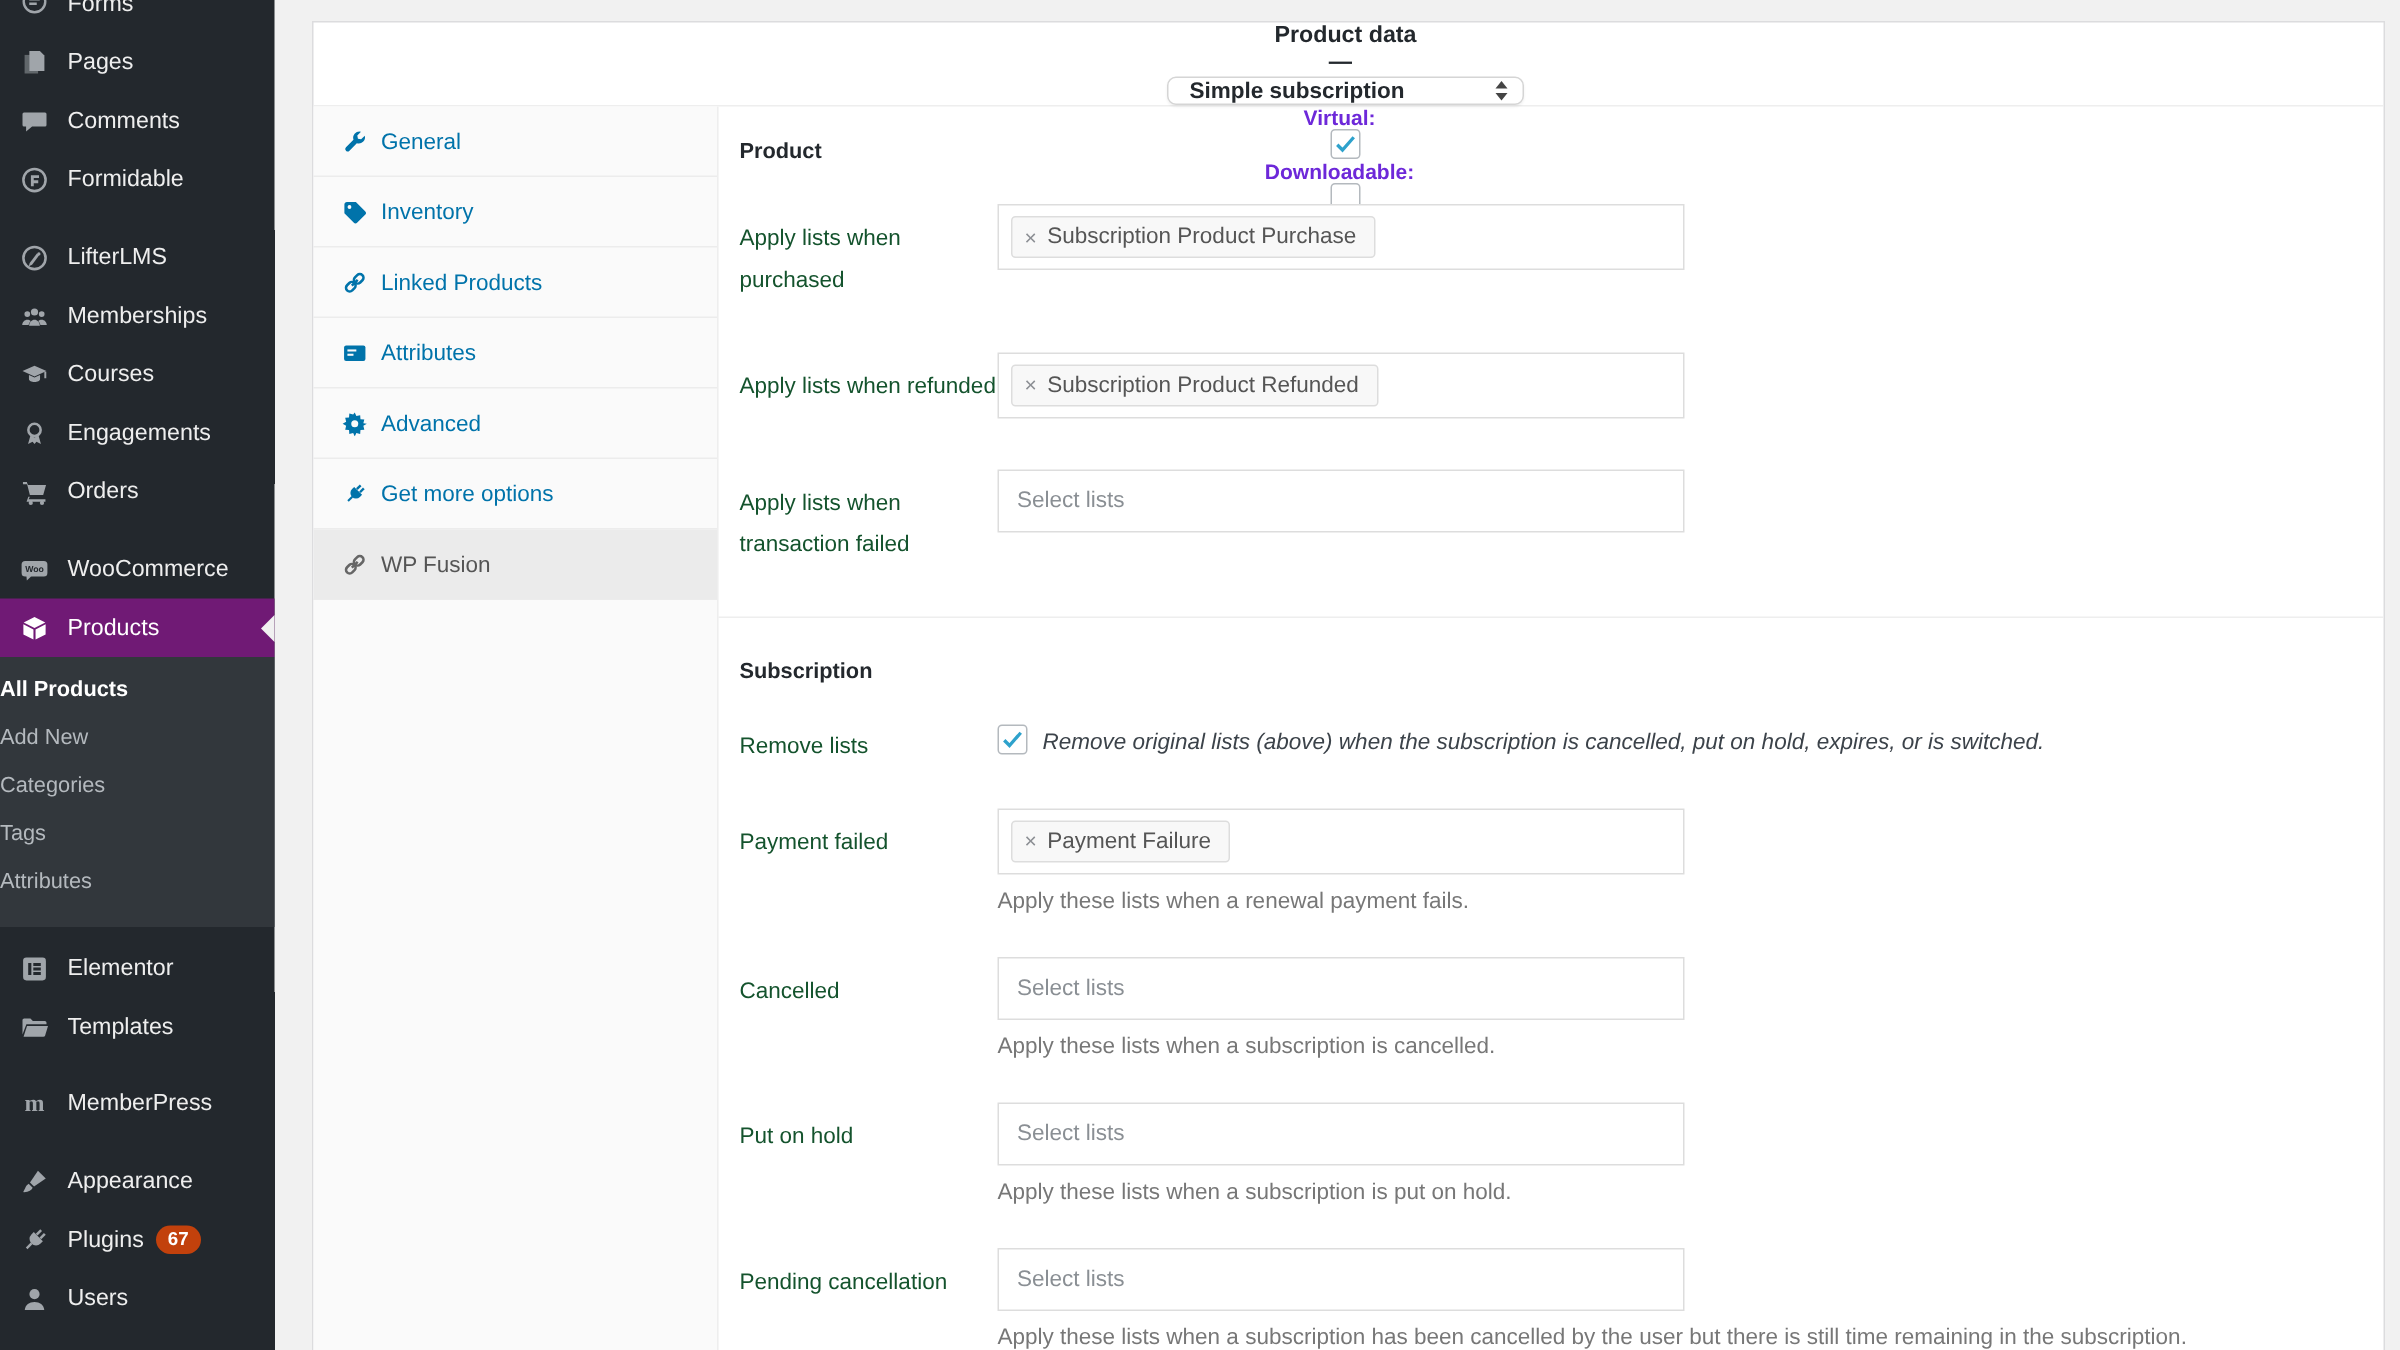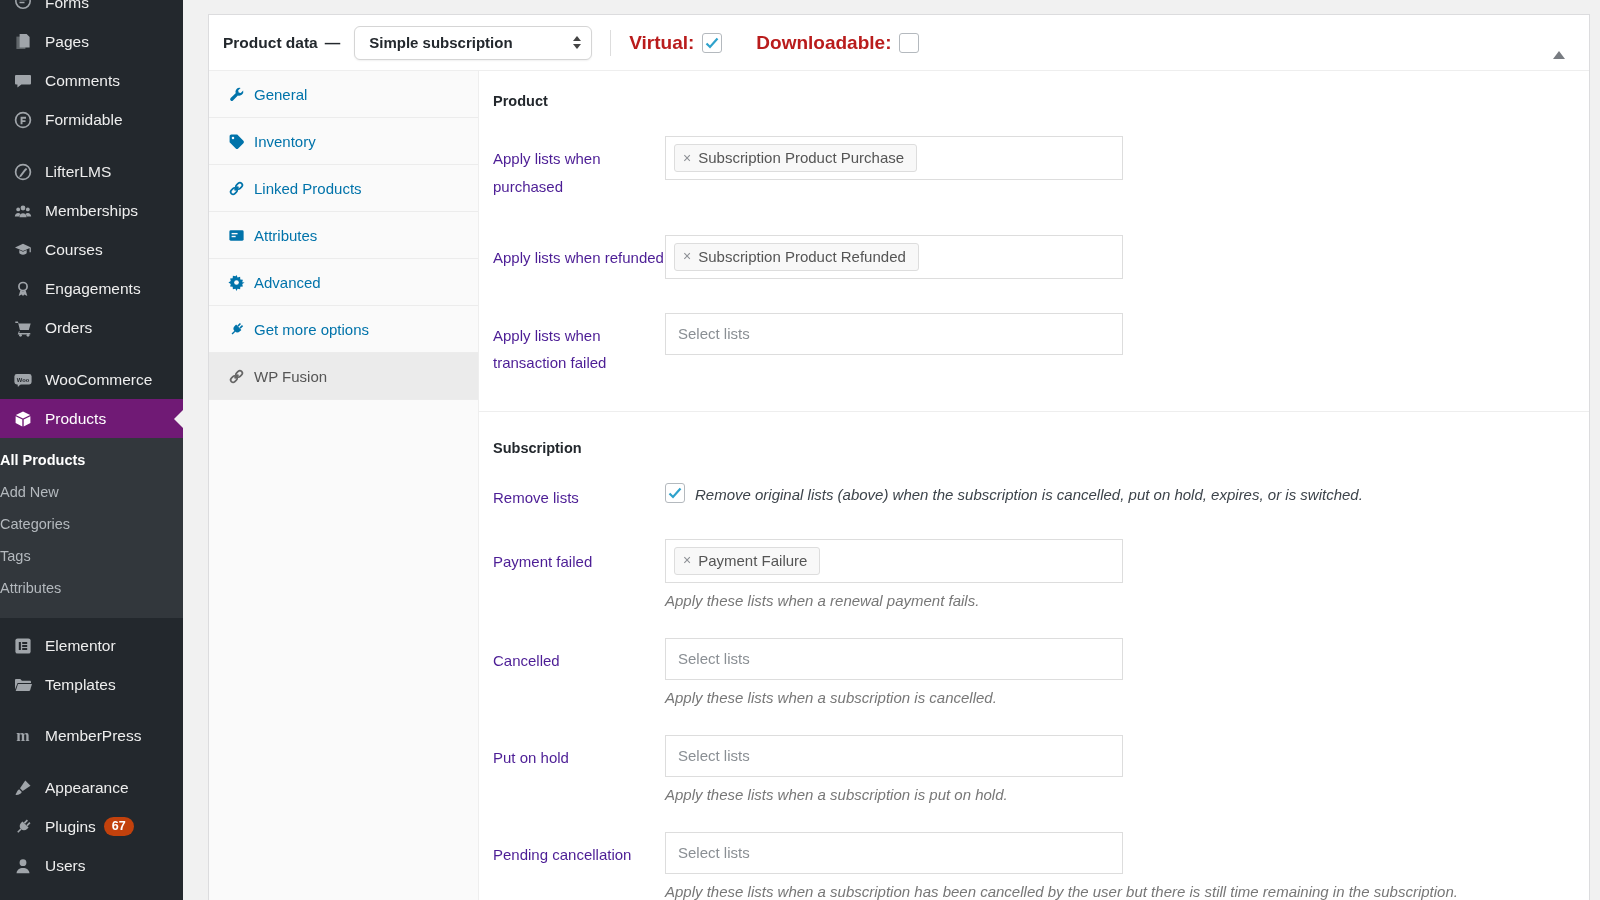--- a/index.html
+++ b/index.html
@@ -44,37 +44,37 @@
     padding:3px 8px 4px; border-radius:10px; vertical-align:middle;
   }
   
   #content { margin-left:183px; padding:14px 10px 0 25px; }
   .postbox {
     background:#fff; border:1px solid #dcdcde; min-height:1200px;
     position:relative;
   }
   .postbox-header {
     height:56px; display:flex; align-items:center;
-    padding:0 18px 0 14px; border-bottom:1px solid #eeeeee;
+    padding:0 18px 0 14px; border-bottom:1px solid #eeeeee;flex-direction:column;
   }
   .pd-title { font-size:15.5px; font-weight:bold; color:#23282d; }
   .pd-dash { font-size:15.5px; font-weight:bold; color:#23282d; margin:0 14px 0 7px; }
   .type-select {
     width:238px; height:34px; background:#fff;
     border:1px solid #d5d5d5; border-radius:6px;
     box-shadow:0 1px 2px rgba(0,0,0,.06);
     display:flex; align-items:center; padding:0 10px 0 14px;
     font-size:15px; font-weight:bold; color:#23282d; cursor:pointer;
   }
   .type-select .spacer { flex:1; }
   .sel-arrows { display:flex; flex-direction:column; gap:3px; }
   .sel-arrows .up   { width:0;height:0;border:4px solid transparent;border-bottom:5px solid #444;border-top-width:0; }
   .sel-arrows .down { width:0;height:0;border:4px solid transparent;border-top:5px solid #444;border-bottom-width:0; }
   .v-sep { width:1px; height:26px; background:#dddddd; margin:0 18px; }
-  .hdr-check-label { font-size:19px; font-weight:bold; color:#b91c1c; margin-right:8px; }
+  .hdr-check-label { font-size:14px; font-weight:bold; color:#6d28d9; margin-right:8px; }
   .checkbox {
     width:20px; height:20px; background:#fff; border:1px solid #b4b9be;
     border-radius:3px; display:inline-flex; align-items:center; justify-content:center;
     cursor:pointer; flex:0 0 20px;
   }
   .checkbox svg { width:16px; height:16px; display:none; }
   .checkbox.checked svg { display:block; }
   .hdr-gap { width:34px; }
   .hdr-spacer { flex:1; }
   .collapse-toggle { cursor:pointer; padding:6px; }
@@ -91,39 +91,39 @@
   .pd-tab {
     height:47px; display:flex; align-items:center; padding-left:19px;
     border-bottom:1px solid #ececec; color:#0073aa; font-size:15px; cursor:pointer;
   }
   .pd-tab .ti { width:17px; height:17px; margin-right:9px; color:#0073aa; flex:0 0 17px; }
   .pd-tab.active { background:#ebebeb; color:#555; }
   .pd-tab.active .ti { color:#666; }
   .pd-panel { flex:1; padding:22px 24px 0 14px; }
   .section-heading { font-size:14.5px; font-weight:bold; color:#23282d; margin-bottom:27px; }
   .field-row { display:flex; margin-bottom:34px; }
-  .field-row .f-label { width:172px; flex:0 0 172px; padding-top:9px; line-height:1.85; color:#4c1d95; }
+  .field-row .f-label { width:172px; flex:0 0 172px; padding-top:9px; line-height:1.85; color:#14532d; }
   .f-control { flex:1; }
   .select-box {
     width:458px; min-height:42px; background:#fff; border:1px solid #dddddd;
     padding:5px 6px; display:flex; align-items:center; flex-wrap:wrap; cursor:text;
   }
   .chip {
     background:#f8f8f8; border:1px solid #dddddd; border-radius:3px;
     padding:4px 12px 5px 8px; font-size:15px; color:#555; display:inline-flex;
     align-items:center; margin:2px; cursor:default; white-space:nowrap;
   }
   .chip .x { color:#8c8f94; margin-right:7px; cursor:pointer; font-size:14px; }
   .select-input {
     border:0; outline:0; font-size:15px; color:#3c434a; background:transparent;
     width:95%; padding:6px 6px; font-family:"Liberation Sans", sans-serif;
   }
   .select-input::placeholder { color:#8a8f94; opacity:1; }
   .f-desc {
-    font-style:italic; color:#777; font-size:15px;
+    color:#777; font-size:15px;
     margin:9px 0 0 172px;
   }
   .sub-row { margin-bottom:29px; }
   .sub-row .f-label { padding-top:0; }
   .check-inline { display:flex; align-items:flex-start; gap:10px; padding-top:0; }
   .check-inline .cb-text { font-style:italic; color:#3c434a; font-size:15px; line-height:1.4; padding-top:1px; }
   .section-divider { border:0; border-top:1px solid #eeeeee; margin:0 -24px 28px -14px; }
   .remove-row { margin-bottom:27px; }
 </style>
 </head>

